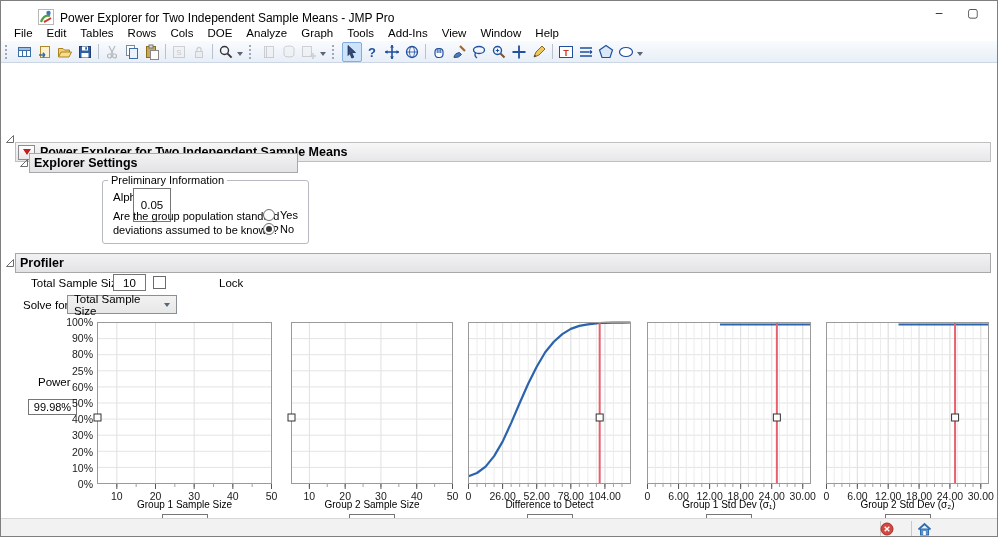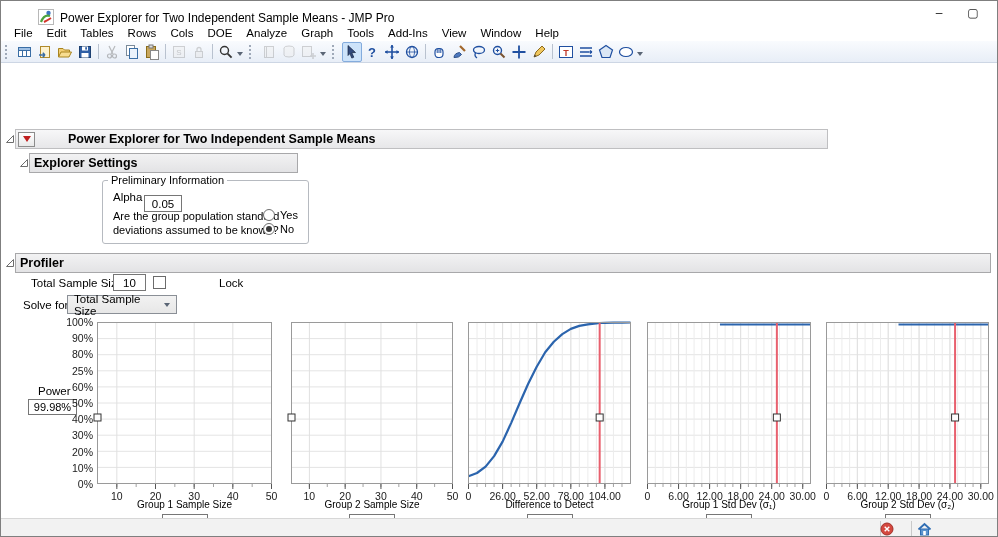--- a/index.html
+++ b/index.html
@@ -275,40 +275,40 @@
       <span class="tb-more">
         <span class="caret"></span>
       </span>
     </div>
 
   <div class="content">
 
     <svg class="disc" style="left:3px;top:70px;" viewBox="0 0 12 12">
         <path d="M9.5,2.5 L9.5,9.5 L2.5,9.5 Z" fill="none" stroke="#6d6d6d"></path>
       </svg>
-    <div class="obar" style="left:14px;top:66px;width:813px;gap:28px;">
+    <div class="obar" style="left:14px;top:79px;width:976px;">
       <div class="rtbtn">
           <div class="tri"></div>
         </div>
       <span class="htxt">Power Explorer for Two Independent Sample Means</span>
     </div>
 
     <svg class="disc" style="left:17px;top:94px;" viewBox="0 0 12 12">
         <path d="M9.5,2.5 L9.5,9.5 L2.5,9.5 Z" fill="none" stroke="#6d6d6d"></path>
       </svg>
     <div class="obar strong" style="left:28px;top:90px;width:269px;">
       <span class="htxt" style="margin-left:4px;">Explorer Settings</span>
     </div>
 
 
     <fieldset style="left:101px;top:111px;width:207px;height:70px;">
       <legend>Preliminary Information</legend>
     </fieldset>
     <span class="lbl" style="left:112px;top:128px;">Alpha</span>
-    <input class="ibox" style="left: 143px; top: 125px; width: 38px; height: 17px; margin-top: 7px;" value="0.05">
+    <input class="ibox" style="left: 132px; top: 125px; width: 38px; height: 34px;" value="0.05">
     <span class="lbl" style="left:112px;top:147px;font-size:11px;">Are the group population standard</span>
     <span class="lbl" style="left:112px;top:161px;font-size:11px;">deviations assumed to be known?</span>
     <div class="radio-row" style="position:absolute;left:262px;top:146px;">
       <span class="radio"></span>
       <span style="font-size:11px;">Yes</span>
     </div>
     <div class="radio-row" style="position:absolute;left:262px;top:160px;">
       <span class="radio sel"></span>
       <span style="font-size:11px;">No</span>
     </div>
@@ -324,21 +324,21 @@
     <input class="ibox" style="left: 112px; top: 211px; width: 33px; height: 17px;" value="10">
     <div class="chk" style="left:152px;top:213px;"></div>
     <span class="lbl" style="left:170px;top:214px;padding-left:48px;">Lock</span>
 
     <span class="lbl" style="left:22px;top:236px;">Solve for:</span>
     <div class="dropdown" style="left:66px;top:232px;width:110px;height:19px;">
       <span class="dtext">Total Sample Size</span>
       <span class="caret"></span>
     </div>
 
-    <span class="lbl" style="left:37px;top:322px;">Power</span>
+    <span class="lbl" style="left:37px;top:313px;">Power</span>
     <div class="ibox" style="left:27px;top:336px;width:49px;height:16px;line-height:15px;font-size:11px;">99.98%</div>
 
     <div id="charts-mount">
         <span class="ylab" style="left: 50px; top: 253px;">100%</span>
         <span class="ylab" style="left: 50px; top: 269.2px;">90%</span>
         <span class="ylab" style="left: 50px; top: 285.4px;">80%</span>
         <span class="ylab" style="left: 50px; top: 301.6px;">25%</span>
         <span class="ylab" style="left: 50px; top: 317.8px;">60%</span>
         <span class="ylab" style="left: 50px; top: 334px;">50%</span>
         <span class="ylab" style="left: 50px; top: 350.2px;">40%</span>

